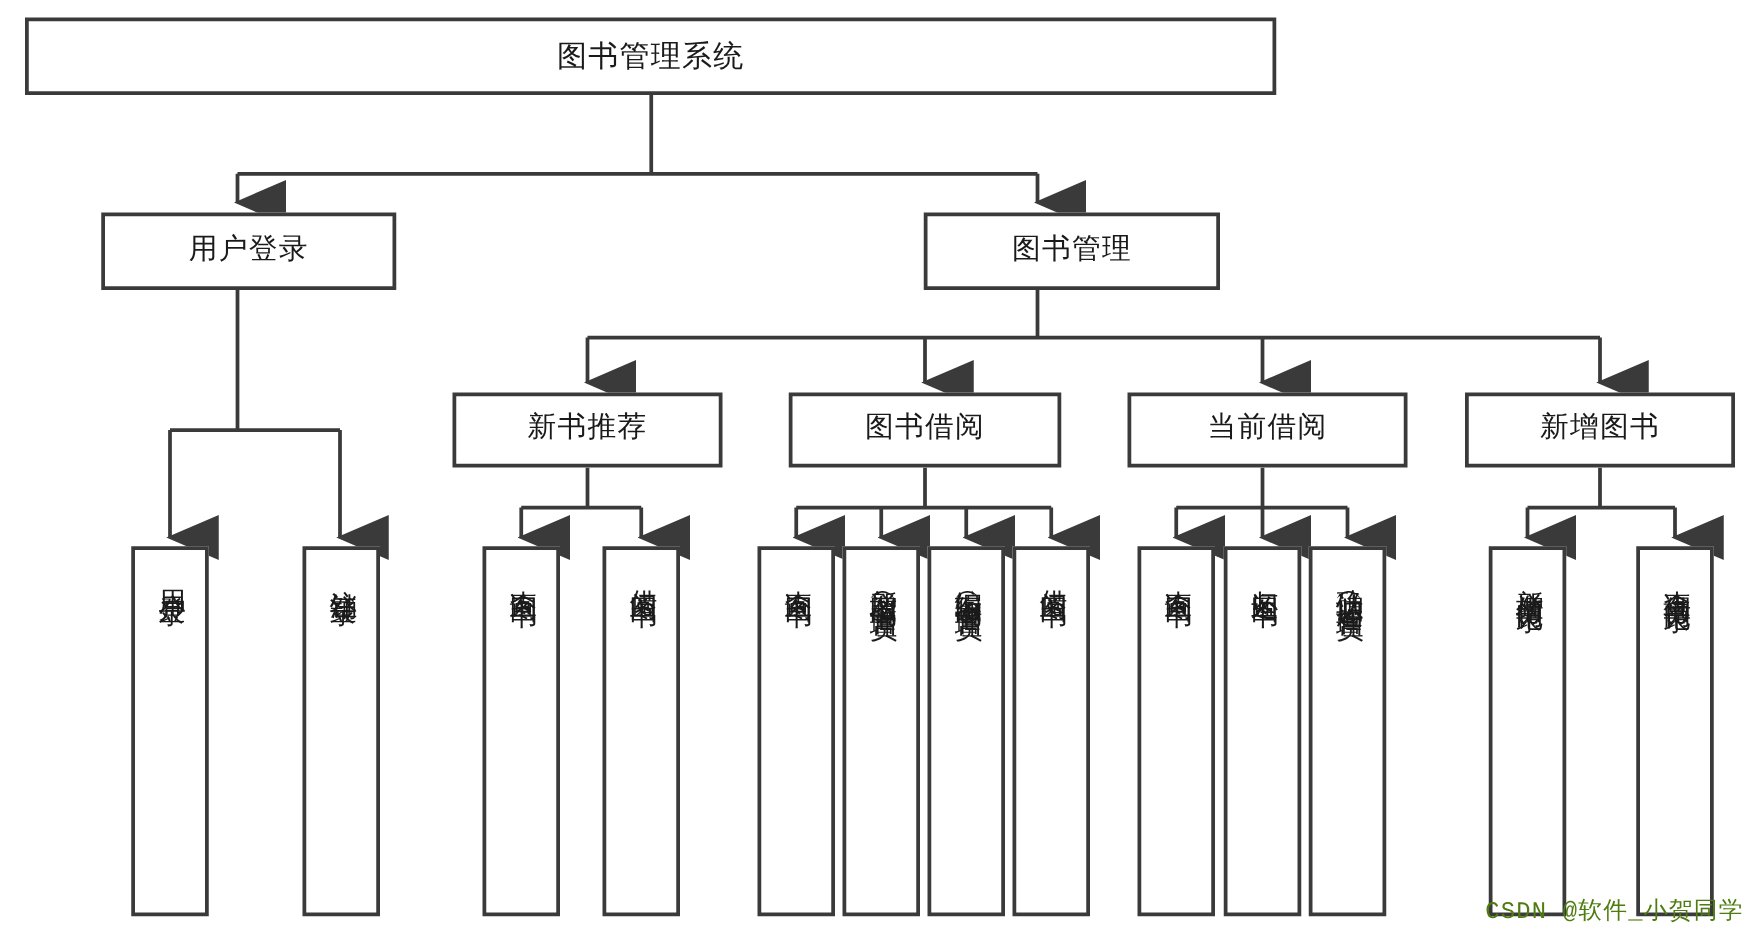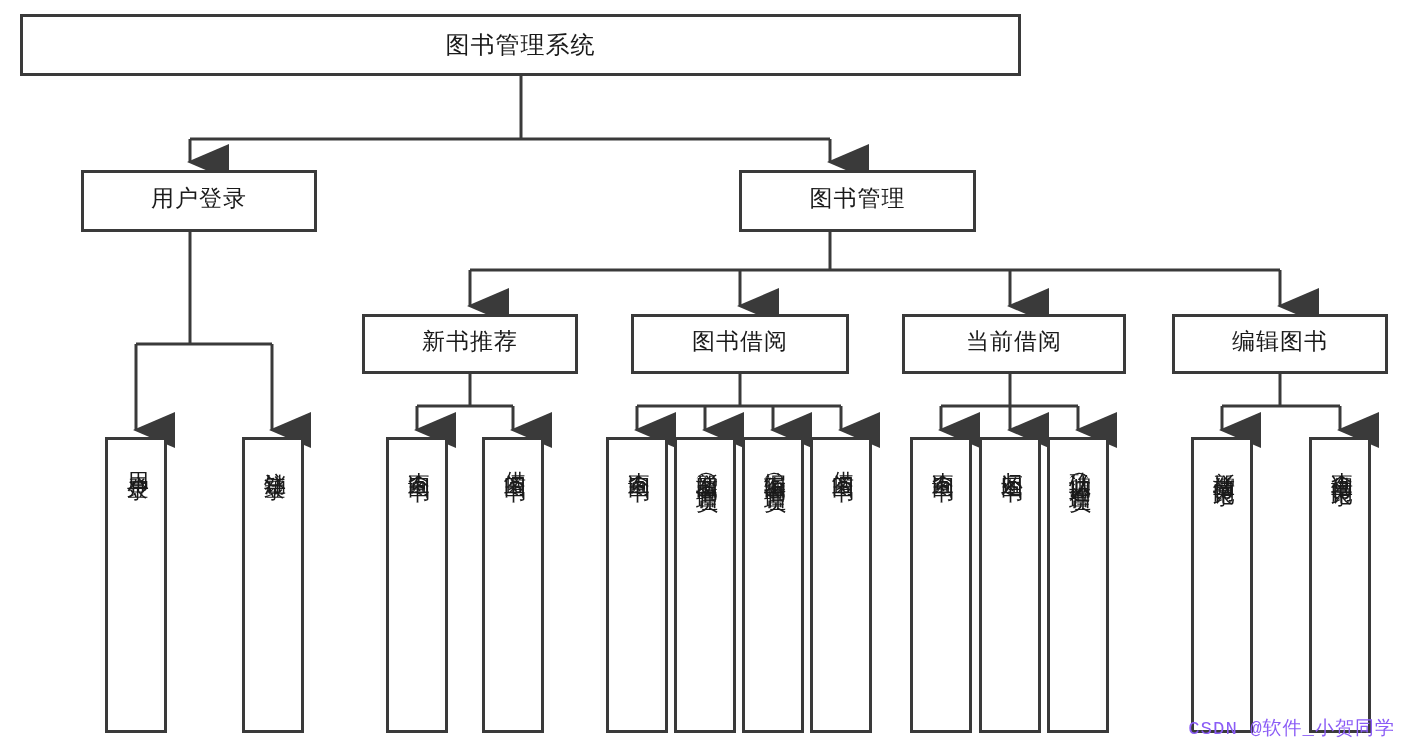--- a/index.html
+++ b/index.html
@@ -56,21 +56,21 @@
     line-height: 1.08;
     letter-spacing: 3px;
     white-space: nowrap;
     display: block;
   }
   .watermark {
     position: absolute;
     right: 10px;
     bottom: 6px;
     font-size: 19px;
-    color: #8b5cf6;
+    color: #4d7c0f;
     letter-spacing: 1px;
     white-space: nowrap;
     user-select: none;
     margin-top: 32px;
   }
 </style>
 </head>
 <body>
 
 <div id="canvas">
@@ -140,21 +140,21 @@
   <div class="node horiz" style="left:631px; top:314px; width:218px; height:60px;">
     <span>图书借阅</span>
   </div>
   <div class="node horiz" style="left:362px; top:314px; width:216px; height:60px;">
     <span>新书推荐</span>
   </div>
   <div class="node horiz" style="left:902px; top:314px; width:224px; height:60px;">
     <span>当前借阅</span>
   </div>
   <div class="node horiz" style="left:1172px; top:314px; width:216px; height:60px;">
-    <span>编辑图书</span>
+    <span>新增图书</span>
   </div>
 
   <div class="node leaf" style="left:105px; top:437px; width:62px; height:296px;">
     <span class="vtext">用户登录</span>
   </div>
   <div class="node leaf" style="left:242px; top:437px; width:62px; height:296px;">
     <span class="vtext">注销登录</span>
   </div>
 
   <div class="node leaf" style="left:386px; top:437px; width:62px; height:296px;">

